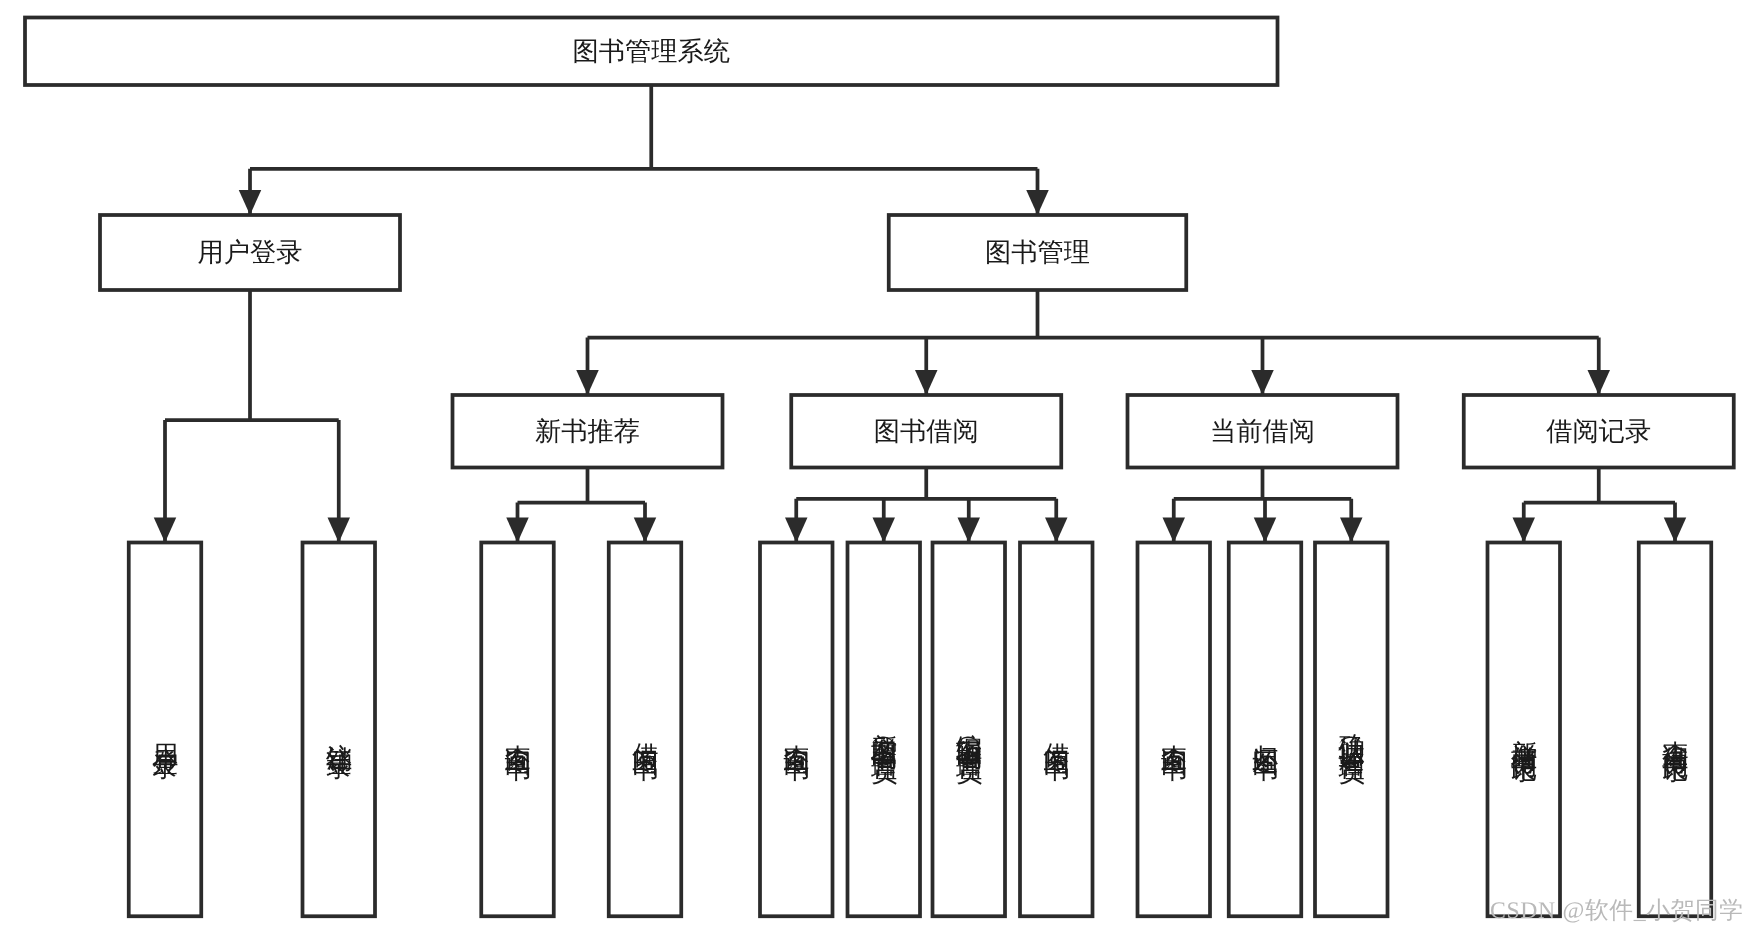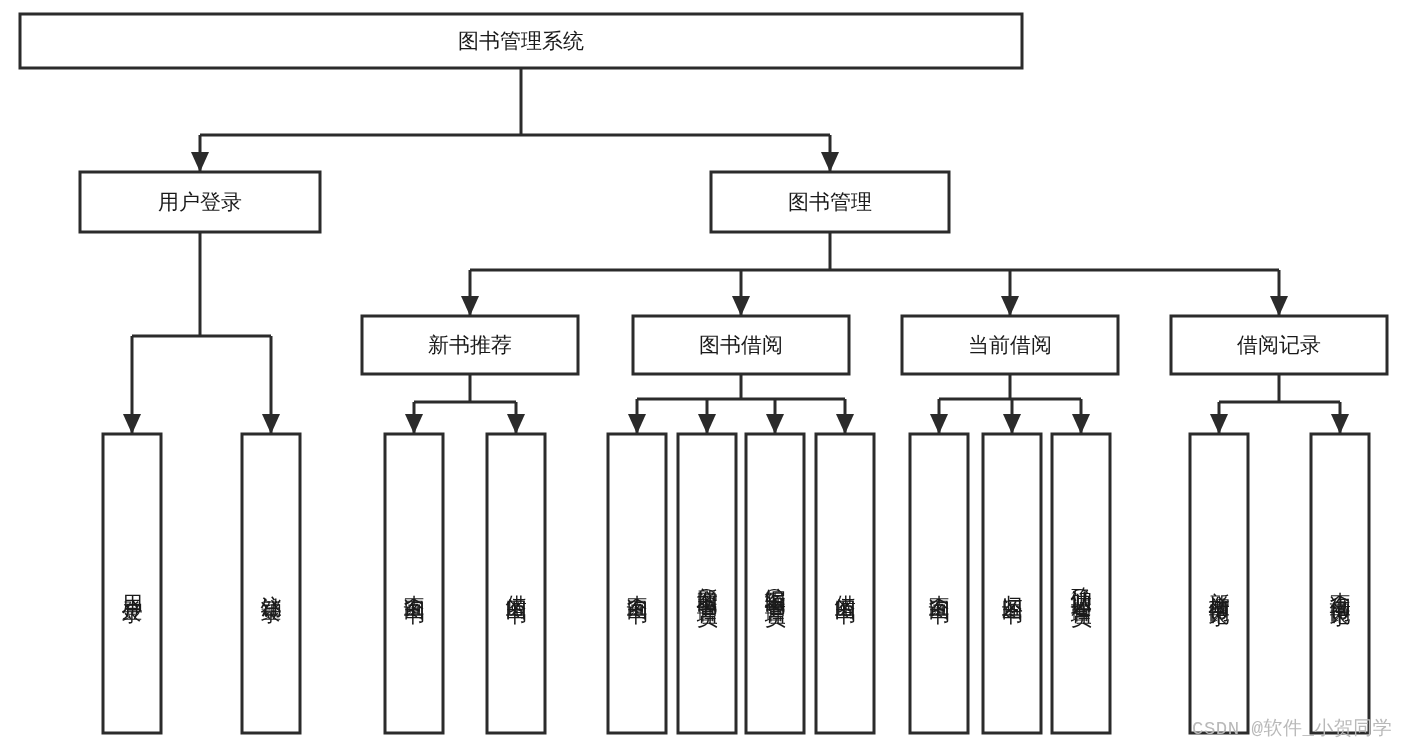--- a/index.html
+++ b/index.html
@@ -58,21 +58,21 @@
     font-size: 21px;
     line-height: 1.08;
     color: #1a1a1a;
     letter-spacing: 3px;
     text-align: center;
     white-space: nowrap;
     pointer-events: none;
   }
   .watermark {
     position: absolute;
-    font-family: Liberation Mono, monospace;
+    font-family: Liberation Serif, serif;
     font-size: 19px;
     color: #b9b9b9;
     white-space: nowrap;
     letter-spacing: 0.5px;
   }
 </style>
 </head>
 <body>
 
 <div id="diagram-root">

